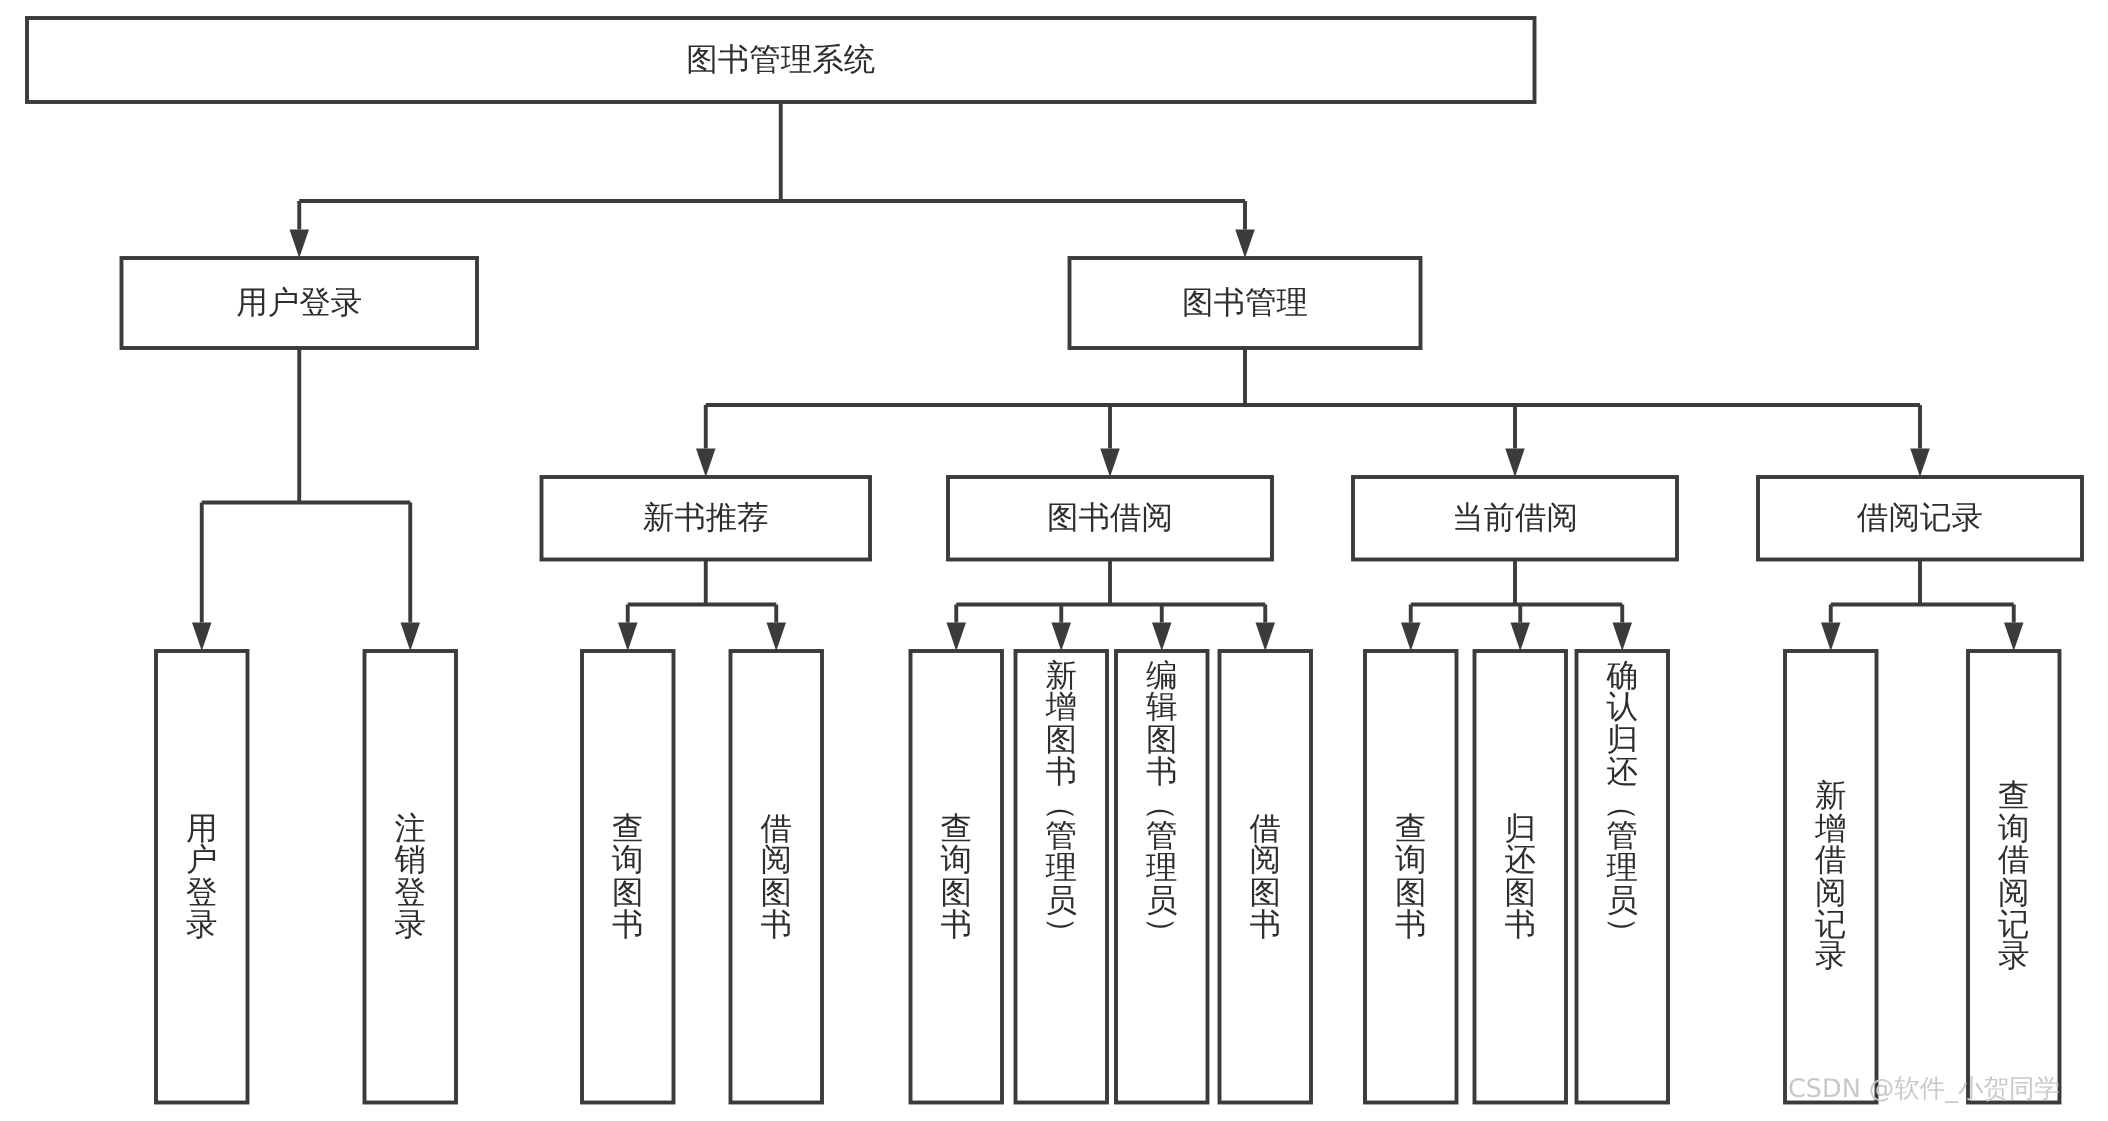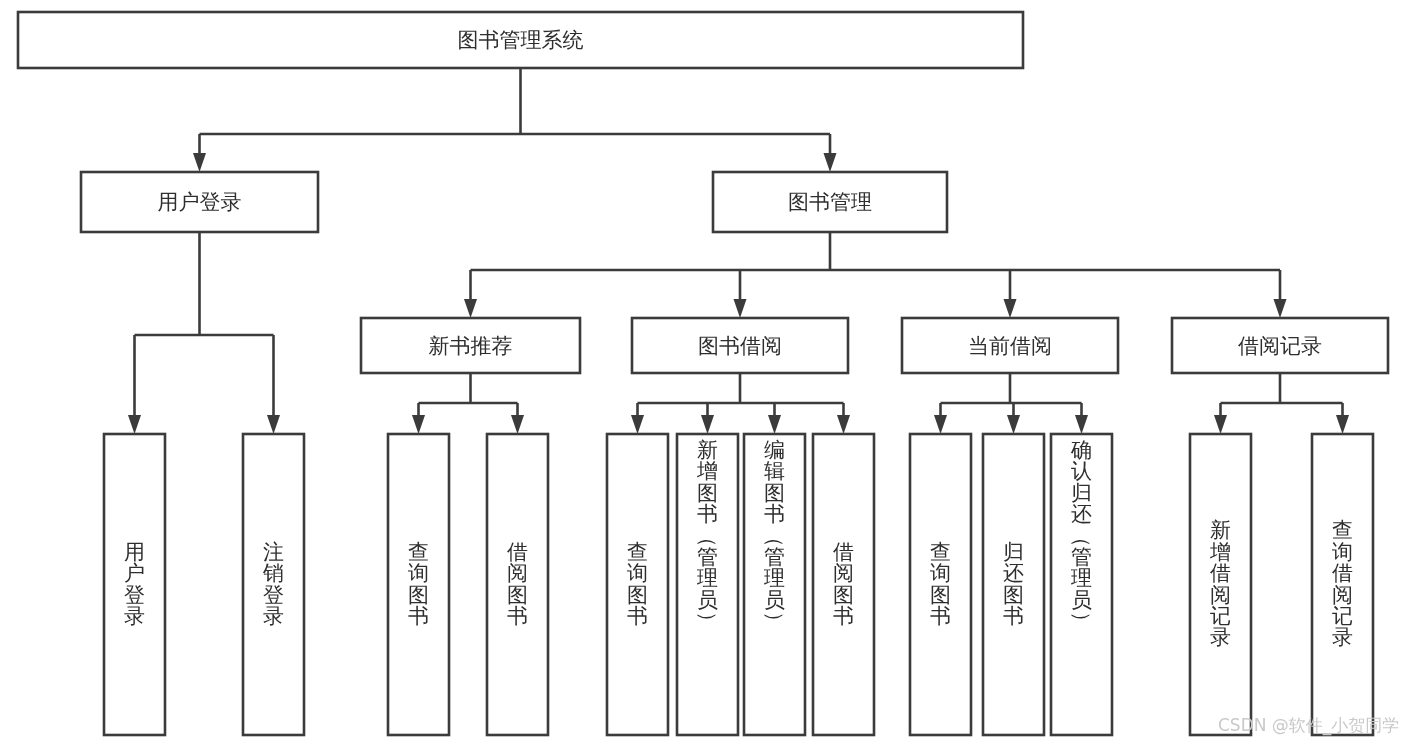--- a/index.html
+++ b/index.html
@@ -70,21 +70,21 @@
   }
   .vchar.rot {
     transform: rotate(90deg);
   }
   #watermark {
     position: absolute;
     color: #c9c9c9;
     font-size: 17px;
     font-family: "DejaVu Sans", "Liberation Sans", sans-serif;
     white-space: nowrap;
-    left: 1218px;
+    left: 1192px;
     top: 714px;
   }
 </style>
 </head>
 <body>
 
 <div id="diagram-root">
 
   <svg id="tree-svg" viewBox="0 0 1405 747">
     <g id="connectors-layer">

